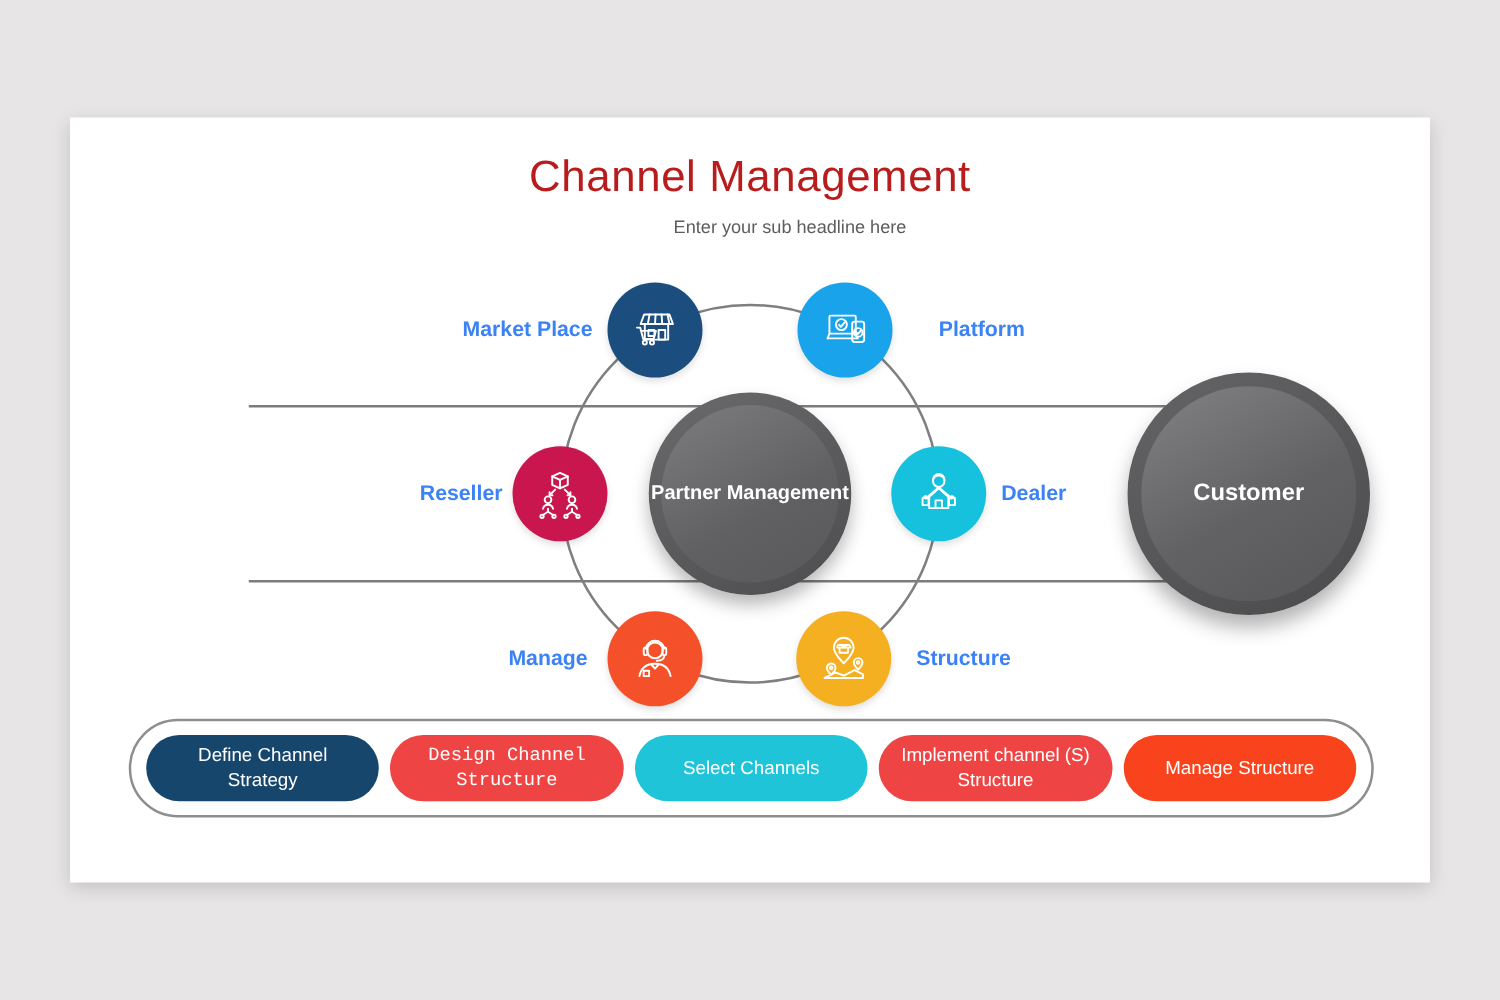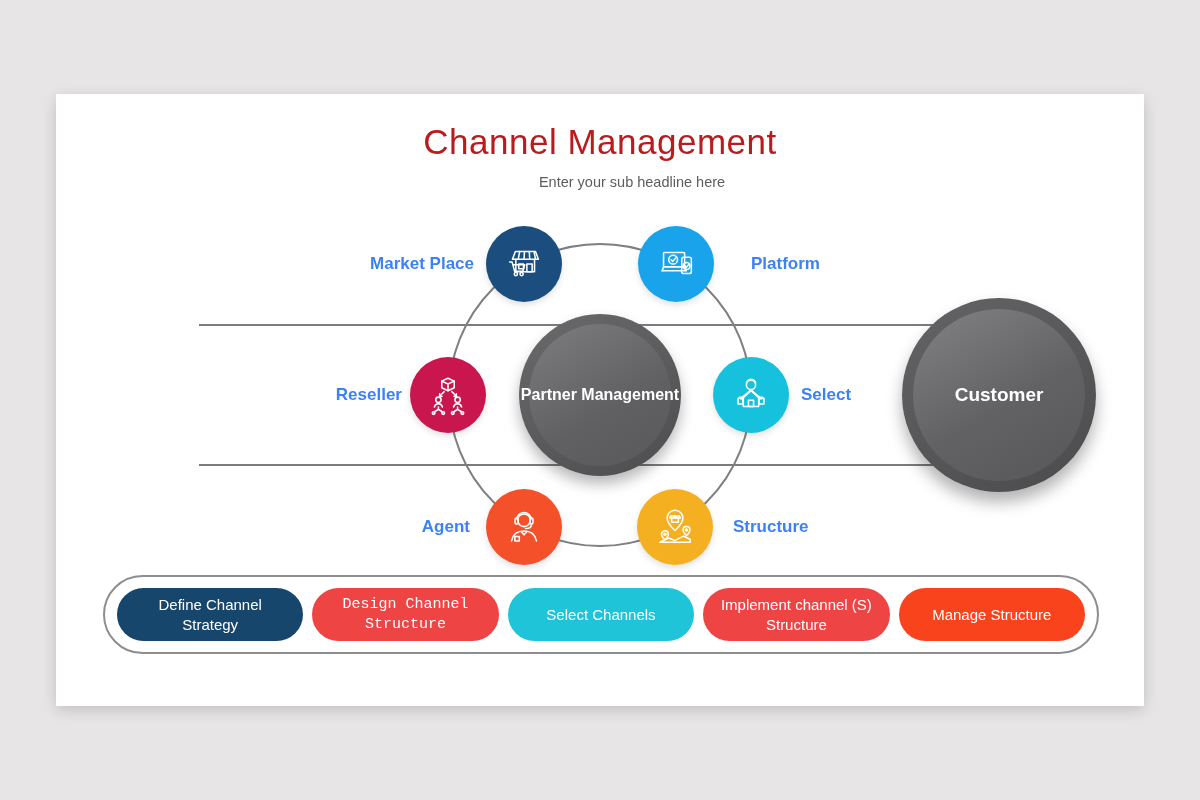--- a/index.html
+++ b/index.html
@@ -222,22 +222,22 @@
         <circle cx="13.5" cy="31.6" r="1.1"></circle>
         <path d="M36 23.5 c2 0 3.6 1.6 3.6 3.6 c0 2.4 -3.6 5.9 -3.6 5.9 s-3.6 -3.5 -3.6 -5.9 c0 -2 1.6 -3.6 3.6 -3.6 z"></path>
         <circle cx="36" cy="27.1" r="1.1"></circle>
       </svg>
     </span>
   </div>
 
   <div class="sat-label align-r lbl-marketplace">Market Place</div>
   <div class="sat-label lbl-platform">Platform</div>
   <div class="sat-label align-r lbl-reseller">Reseller</div>
-  <div class="sat-label lbl-dealer">Select</div>
-  <div class="sat-label align-r lbl-agent">Agent</div>
+  <div class="sat-label lbl-dealer">Dealer</div>
+  <div class="sat-label align-r lbl-agent">Manage</div>
   <div class="sat-label lbl-retailer">Structure</div>
 
   <div class="process-track">
     <div class="pill" style="background-color: rgb(23, 70, 109);">Define Channel Strategy</div>
     <div class="pill" style="background-color: #ef4444; font-family: Liberation Mono, monospace;">Design Channel Structure</div>
     <div class="pill" style="background-color: rgb(32, 196, 217);">Select Channels</div>
     <div class="pill" style="background-color: #ef4444;">Implement channel (S) Structure</div>
     <div class="pill" style="background-color: rgb(248, 67, 29);">Manage Structure</div>
   </div>
 

